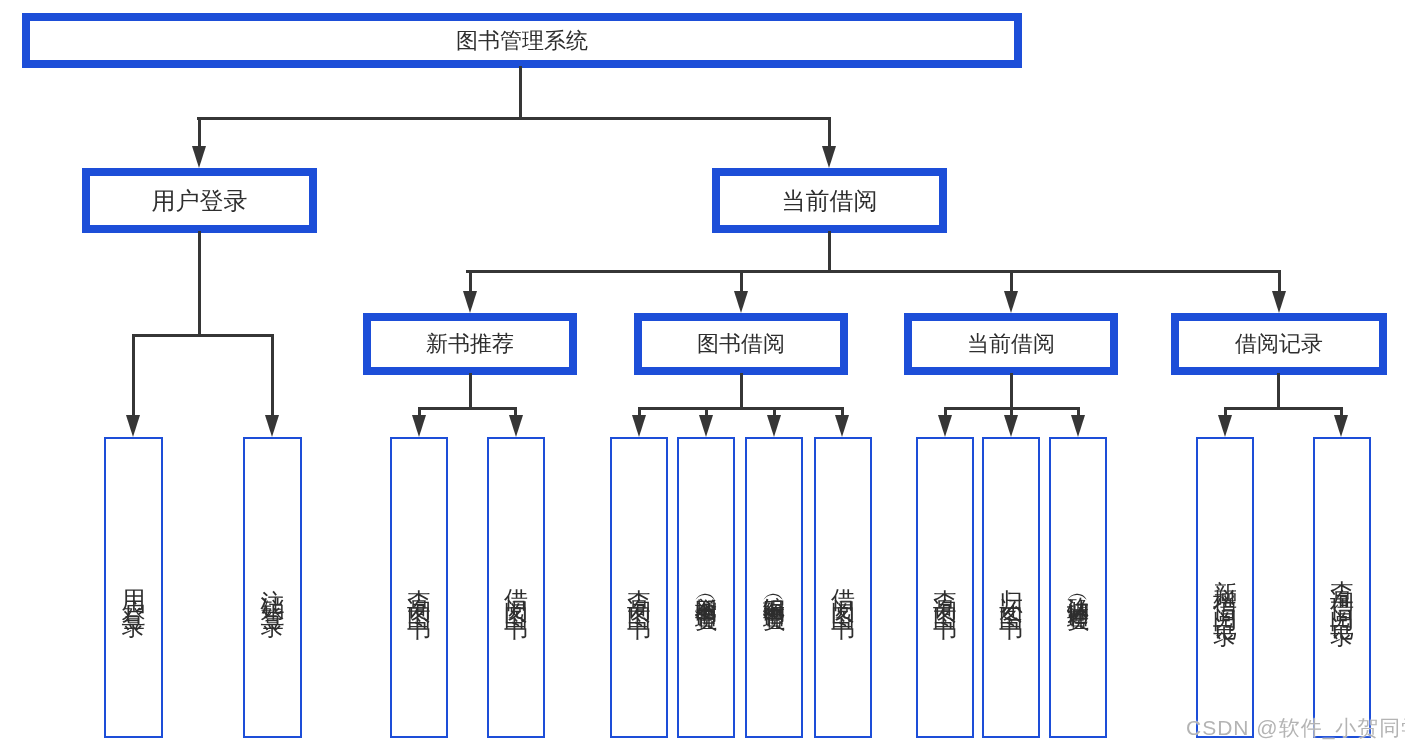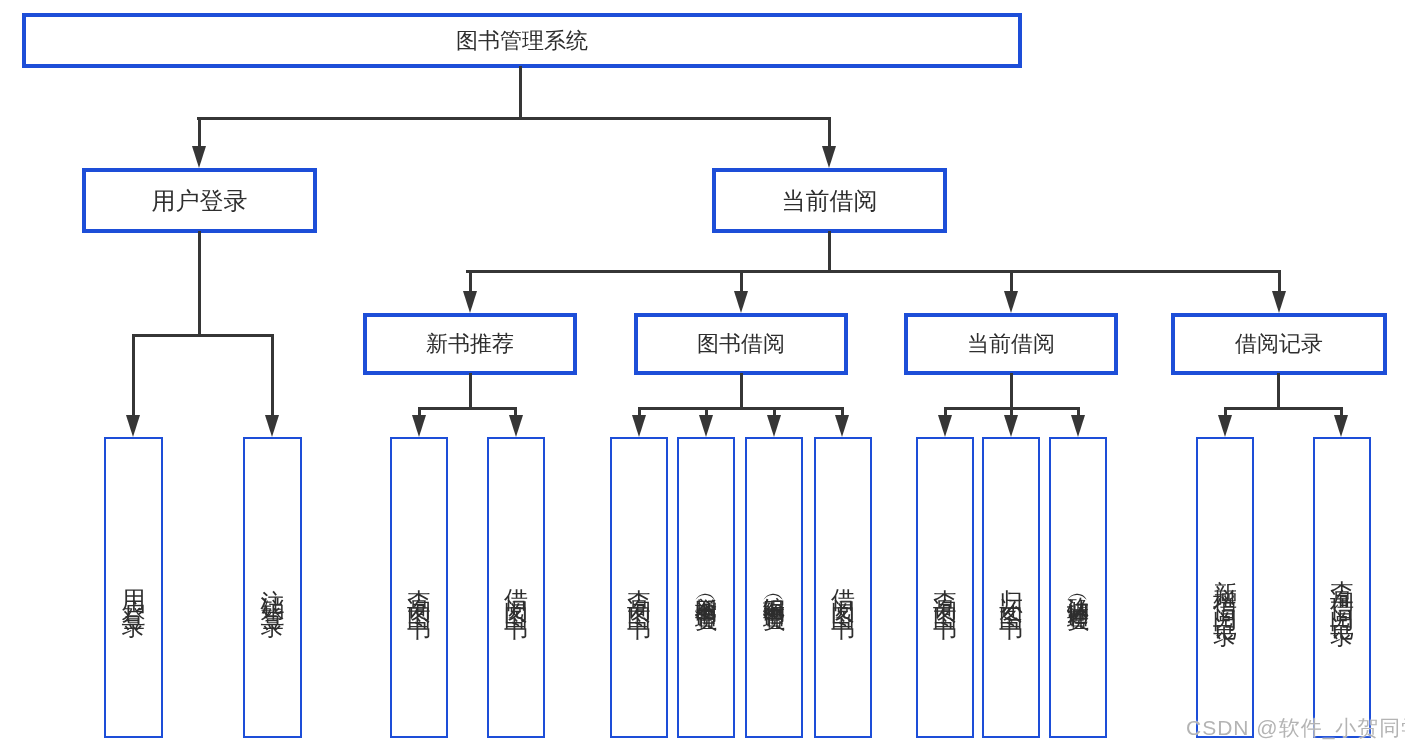--- a/index.html
+++ b/index.html
@@ -1,21 +1,21 @@
 <!DOCTYPE html>
 <html><head>
 <meta charset="utf-8">
 <style>
   html,body{margin:0;padding:0;background:#ffffff;}
   #stage{
     position:relative;width:1405px;height:747px;background:#ffffff;overflow:hidden;
     font-family:"Liberation Sans","DejaVu Sans",sans-serif;color:#2e2e2e;
   }
   .box{
-    position:absolute;box-sizing:border-box;border:4px solid #1d4ed8;background:#ffffff;
+    position:absolute;box-sizing:border-box;border:8px solid #1d4ed8;background:#ffffff;
     display:flex;align-items:center;justify-content:center;text-align:center;
   }
   .root-box{font-size:22px;}
   .l2-box{font-size:24px;}
   .l3-box{font-size:22px;font-family:Liberation Serif, serif;}
   .leaf{border-width:2px;}
   .leaf .vtxt{
     writing-mode:vertical-lr;text-orientation:mixed;
     font-size:24px;letter-spacing:9px;line-height:1;white-space:nowrap;
   }

